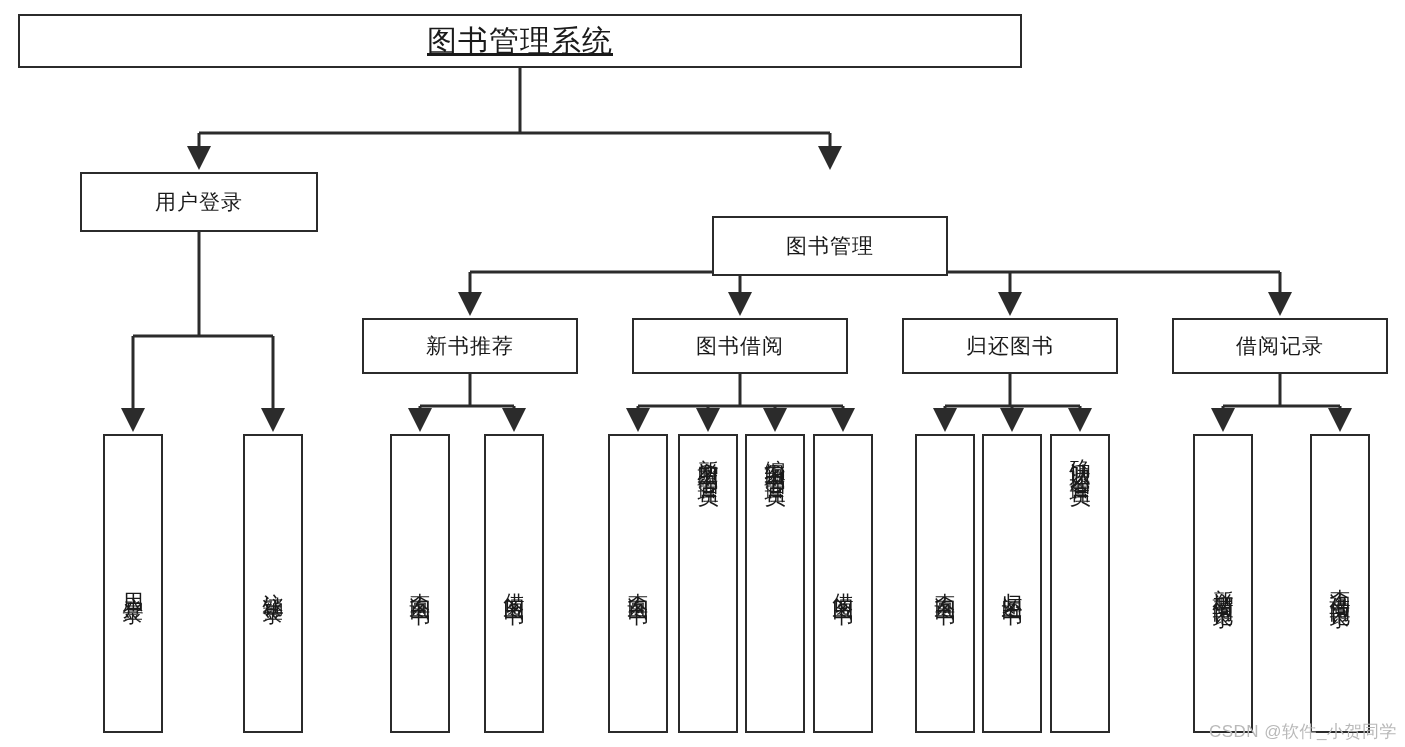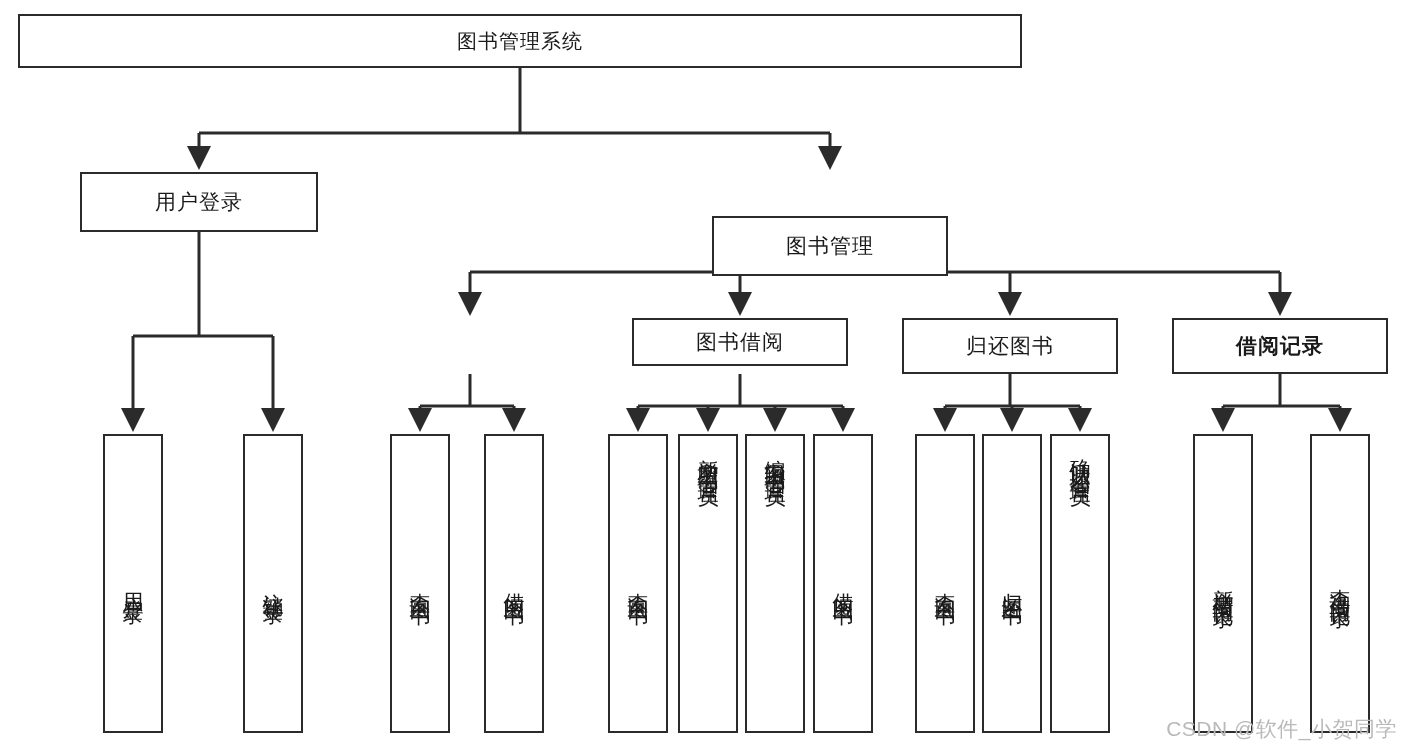--- a/index.html
+++ b/index.html
@@ -35,21 +35,22 @@
     align-items: center;
     justify-content: center;
     color: #1a1a1a;
   }
   .node.horiz {
     font-size: 21px;
     letter-spacing: 1px;
     line-height: 1.2;
   }
   .node.root {
-    font-size: 20px;
+    font-size: 30px;
+    text-decoration: underline;
   }
   .node.vert {
     writing-mode: vertical-rl;
     text-orientation: upright;
     font-size: 21px;
     letter-spacing: 4px;
     line-height: 1.05;
     padding-top: 6px;
     padding-bottom: 6px;
     align-items: center;
@@ -60,21 +61,21 @@
   }
   .vtext {
     writing-mode: vertical-rl;
     text-orientation: upright;
     white-space: nowrap;
   }
   #watermark {
     position: absolute;
     right: 8px;
     bottom: 4px;
-    font-size: 21px;
+    font-size: 17px;
     color: #b9b9b9;
     letter-spacing: 0.5px;
     user-select: none;
     white-space: nowrap;
   }
 </style>
 </head>
 <body>
 
 <div id="canvas">
@@ -133,27 +134,30 @@
     <span>图书管理系统</span>
   </div>
 
   <div class="node horiz" style="left:80px; top:172px; width:238px; height:60px;">
     <span>用户登录</span>
   </div>
   <div class="node horiz" style="left:712px; top:172px; width:236px; height:60px;margin-top:44px;">
     <span>图书管理</span>
   </div>
 
-  <div class="node horiz" style="left:632px; top:318px; width:216px; height:48px;">
+  <div class="node horiz" style="left:362px; top:318px; width:216px; height:56px;">
+    <span>新书推荐</span>
+  </div>
+  <div class="node horiz" style="left:632px; top:318px; width:216px; height:56px;">
     <span>图书借阅</span>
   </div>
   <div class="node horiz" style="left:902px; top:318px; width:216px; height:56px;">
     <span>归还图书</span>
   </div>
-  <div class="node horiz" style="left:1172px; top:318px; width:216px; height:56px;font-weight:bold;">
+  <div class="node horiz" style="left:1172px; top:318px; width:216px; height:56px;">
     <span>借阅记录</span>
   </div>
 
   <div class="node vert midpack" style="left:103px; top:434px; width:60px; height:299px;">
     <span class="vtext">用户登录</span>
   </div>
   <div class="node vert midpack" style="left:243px; top:434px; width:60px; height:299px;">
     <span class="vtext">注销登录</span>
   </div>
   <div class="node vert midpack" style="left:390px; top:434px; width:60px; height:299px;">

